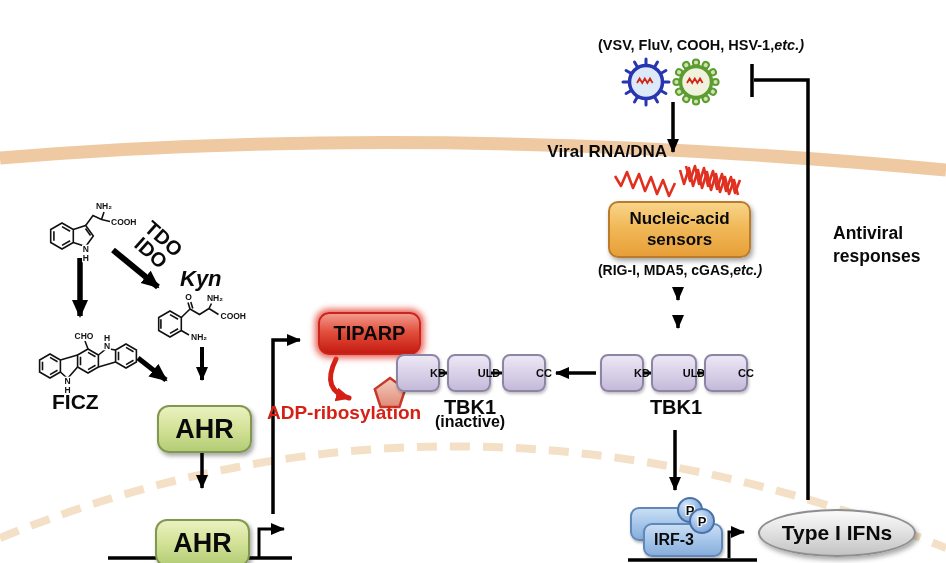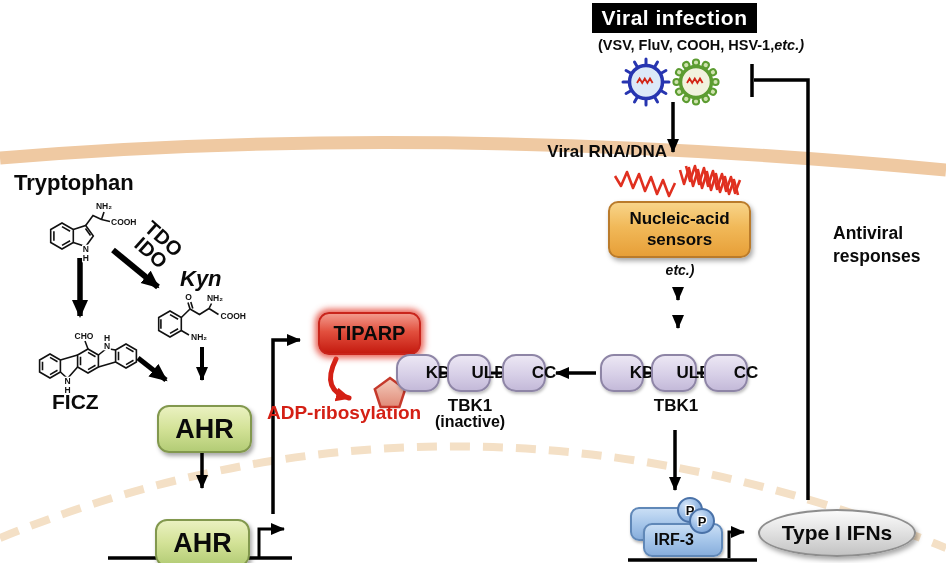--- a/index.html
+++ b/index.html
@@ -16,23 +16,23 @@
   .rna-label{font-size:17px;text-align:right;white-space:nowrap;}
   .sensor-box{background:linear-gradient(180deg,#F8D489 0%,#F1B959 45%,#E79F38 100%);
               border:2px solid #BA7B2B;border-radius:10px;font-size:17px;line-height:1.18;
               box-shadow:2px 3px 5px rgba(0,0,0,.35);}
   .antiviral{font-size:17.5px;line-height:1.3;}
   .tiparp-box{background:linear-gradient(180deg,#F29A8C 0%,#E2503E 45%,#C51B10 100%);
               border:2px solid #C9251C;border-radius:11px;font-size:20px;
               box-shadow:0 0 6px 3px rgba(228,60,45,.8);}
   .red-text{color:#D42015;font-size:19px;white-space:nowrap;}
   .dom{background:linear-gradient(180deg,#ECE7F4 0%,#D7CFE7 55%,#C4BAD9 100%);
-       border:2px solid #8E85A6;border-radius:14px;font-size:17px;
+       border:2px solid #8E85A6;border-radius:8px;font-size:11px;
        box-shadow:1px 2px 3px rgba(0,0,0,.25);padding-left:40px;}
-  .tbk-label{font-size:17px;white-space:nowrap;}
+  .tbk-label{font-size:20px;white-space:nowrap;}
   .tbk-sub{font-size:16px;white-space:nowrap;}
   .ahr-box{background:linear-gradient(180deg,#EAF1C0 0%,#D3E297 50%,#B3CC76 100%);
            border:2px solid #82984E;border-radius:12px;font-size:27px;
            box-shadow:2px 3px 4px rgba(0,0,0,.35);margin-top:12px;}
   .irf-back,.irf-front{background:linear-gradient(180deg,#C9DEF5 0%,#A6C6EA 50%,#88AEDC 100%);
            border:2px solid #6088B8;border-radius:9px;
            box-shadow:1px 2px 3px rgba(0,0,0,.3);}
   .irf-front{font-size:16px;}
   .pcirc{background:radial-gradient(circle at 35% 30%,#D9E8F9 0%,#9FC0E8 45%,#6F9BD4 100%);
          border:2px solid #4A72A8;border-radius:50%;font-size:13px;
@@ -185,46 +185,43 @@
     </g>
 
     <g>
       <path d="M 336,359 C 325,381 331,393 349,398" fill="none" stroke="#D42015" stroke-width="5" stroke-linecap="round" marker-end="url(#mR)"></path>
     </g>
     <g>
       <polygon points="390,378 405.2,389.1 399.4,406.9 380.6,406.9 374.8,389.1" fill="url(#pentG)" stroke="#C5392B" stroke-width="2.5"></polygon>
     </g>
   </svg>
 
-  <div class="abs ctr b banner" style="left:592px;top:3px;width:165px;height:30px;">
-    <span>Viral infection</span>
-  </div>
 
   <div class="abs ctr b sublabel" style="left:576px;top:36px;width:250px;height:18px;">
     <span>(VSV, FluV, COOH, HSV-1, </span>
       <span class="it">etc.)</span>
   </div>
 
   <div class="abs ctr b sensor-box" style="left:608px;top:201px;width:143px;height:57px;flex-direction:column;">
     <div>Nucleic-acid</div>
     <div>sensors</div>
   </div>
 
   <div class="abs b rna-label" style="left:509px;top:142px;width:158px;">Viral RNA/DNA</div>
 
   <div class="abs ctr b sublabel" style="left:565px;top:261px;width:230px;height:18px;font-size:14px;">
+    <span>(RIG-I, MDA5, cGAS, </span>
       <span class="it">etc.)</span>
   </div>
 
   <div class="abs b antiviral" style="left:833px;top:222px;width:115px;">
     <div>Antiviral</div>
     <div>responses</div>
   </div>
 
-  <div class="abs b big-label" style="left:14px;top:170px;">Tryptophan</div>
 
   <div class="abs ctr b tdoido" style="left:127px;top:226px;width:60px;height:40px;flex-direction:column;">
     <div>TDO</div>
     <div>IDO</div>
   </div>
 
   <div class="abs b big-label" style="left:180px;top:266px;font-style:italic;">Kyn</div>
 
   <div class="abs b big-label" style="left:52px;top:390px;font-size:21px;text-align:right;">FICZ</div>
 

